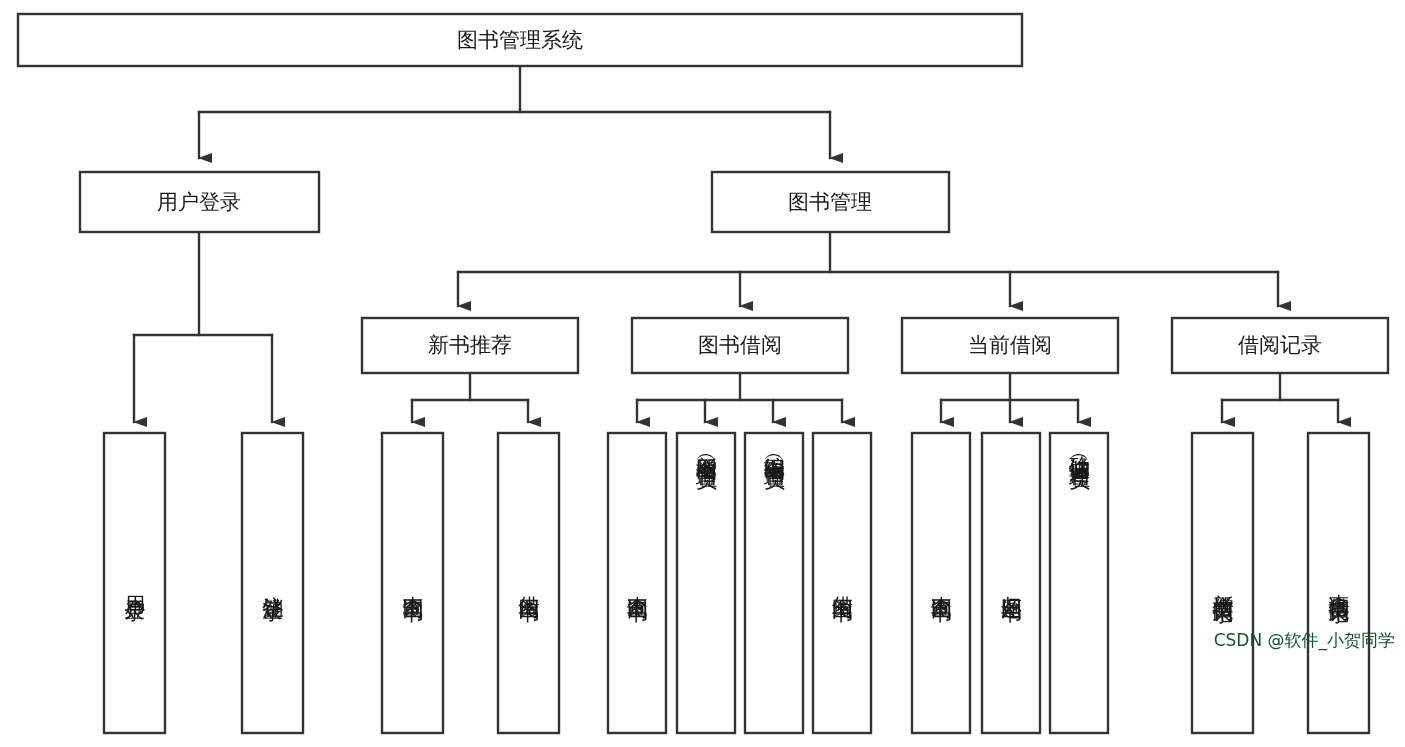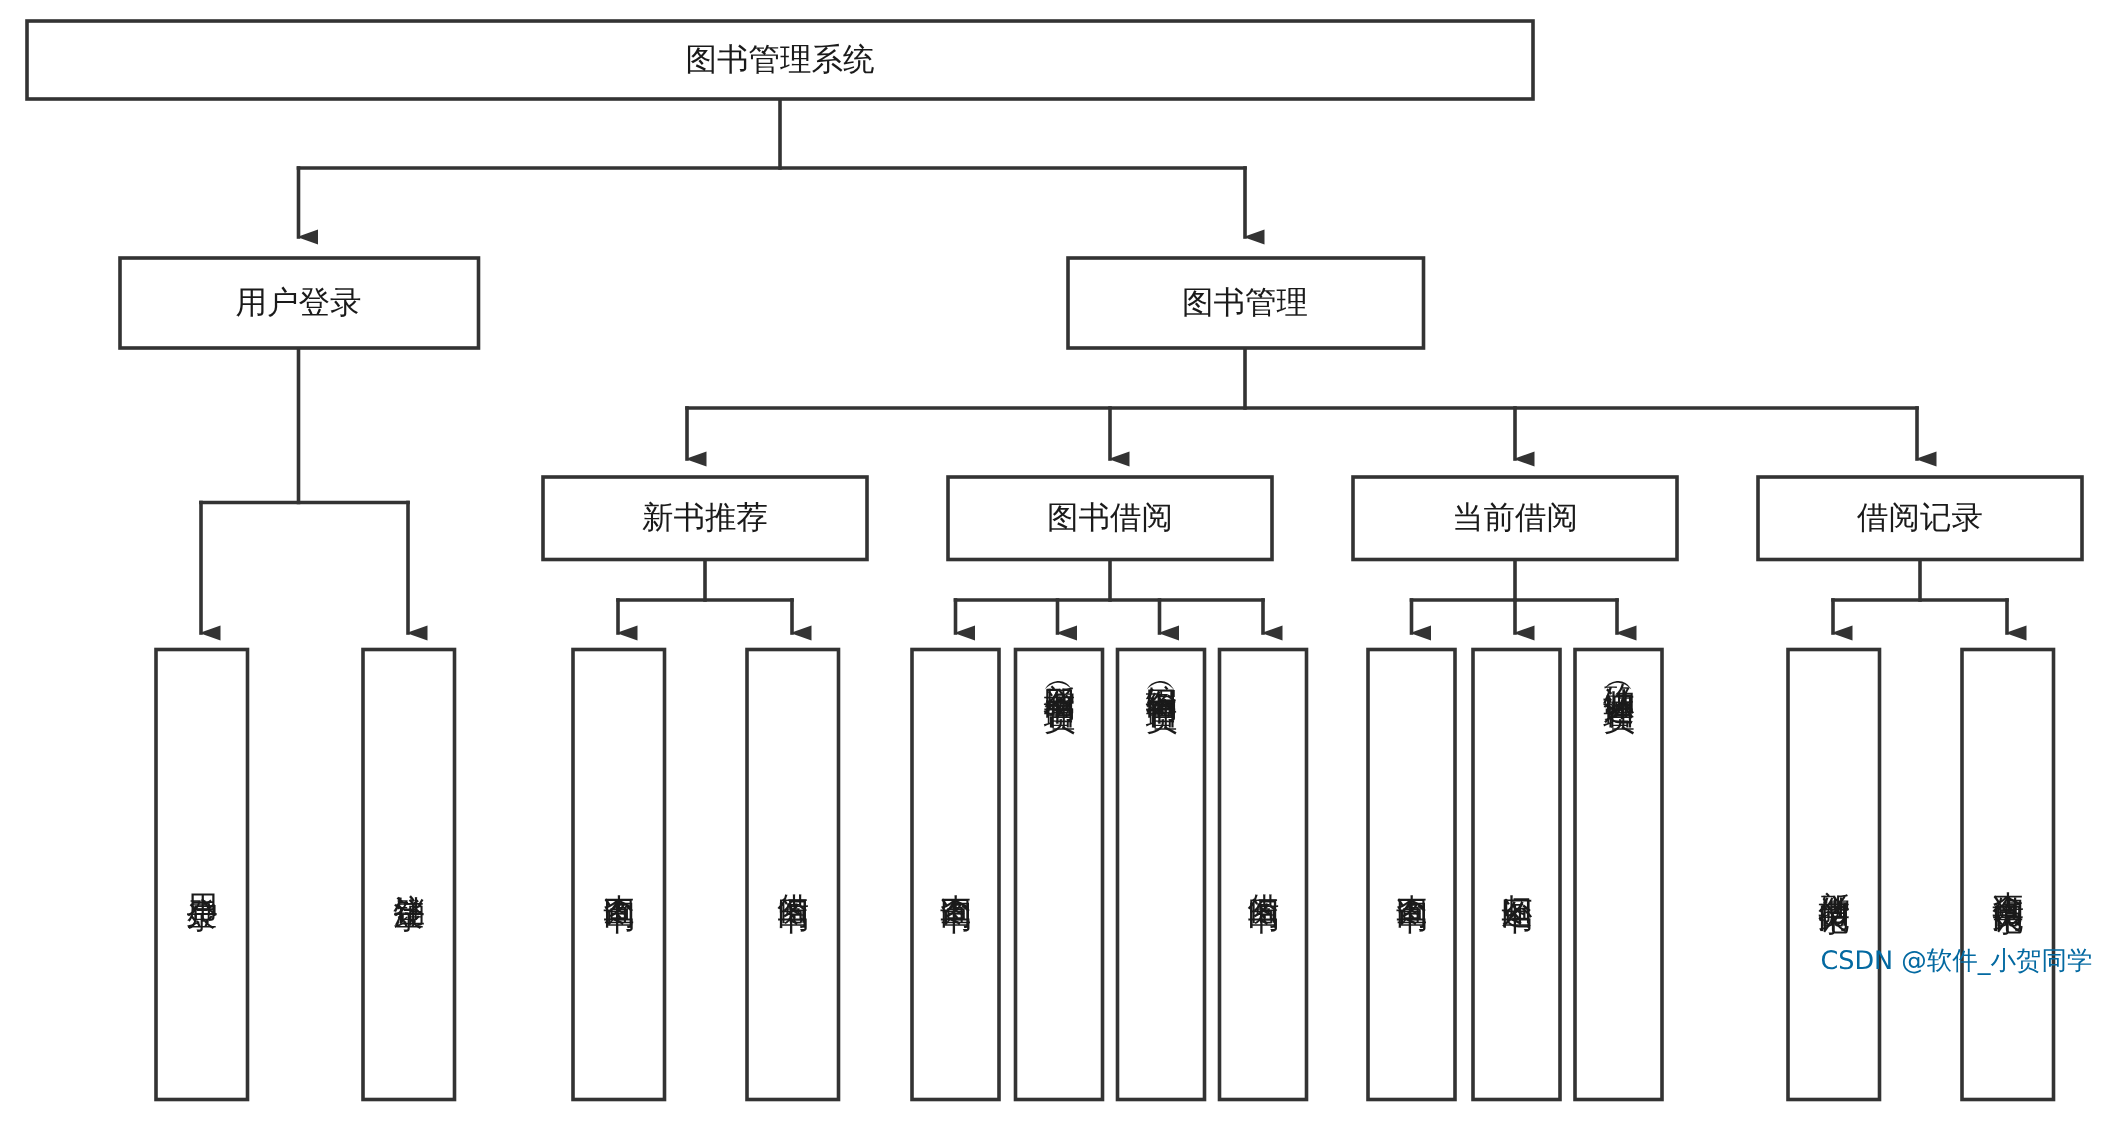--- a/index.html
+++ b/index.html
@@ -66,21 +66,21 @@
     letter-spacing: 2px;
     white-space: nowrap;
     text-align: center;
   }
   .watermark {
     position: absolute;
     right: 10px;
     bottom: 4px;
     font-family: "DejaVu Sans", "Liberation Sans", sans-serif;
     font-size: 17px;
-    color: #0369a1;
+    color: #14532d;
     white-space: nowrap;
   }
 </style>
 </head>
 <body>
 
 <div id="diagram-root">
 
   <svg class="tree" viewBox="0 0 1405 747" xmlns="http://www.w3.org/2000/svg">
     <defs>

